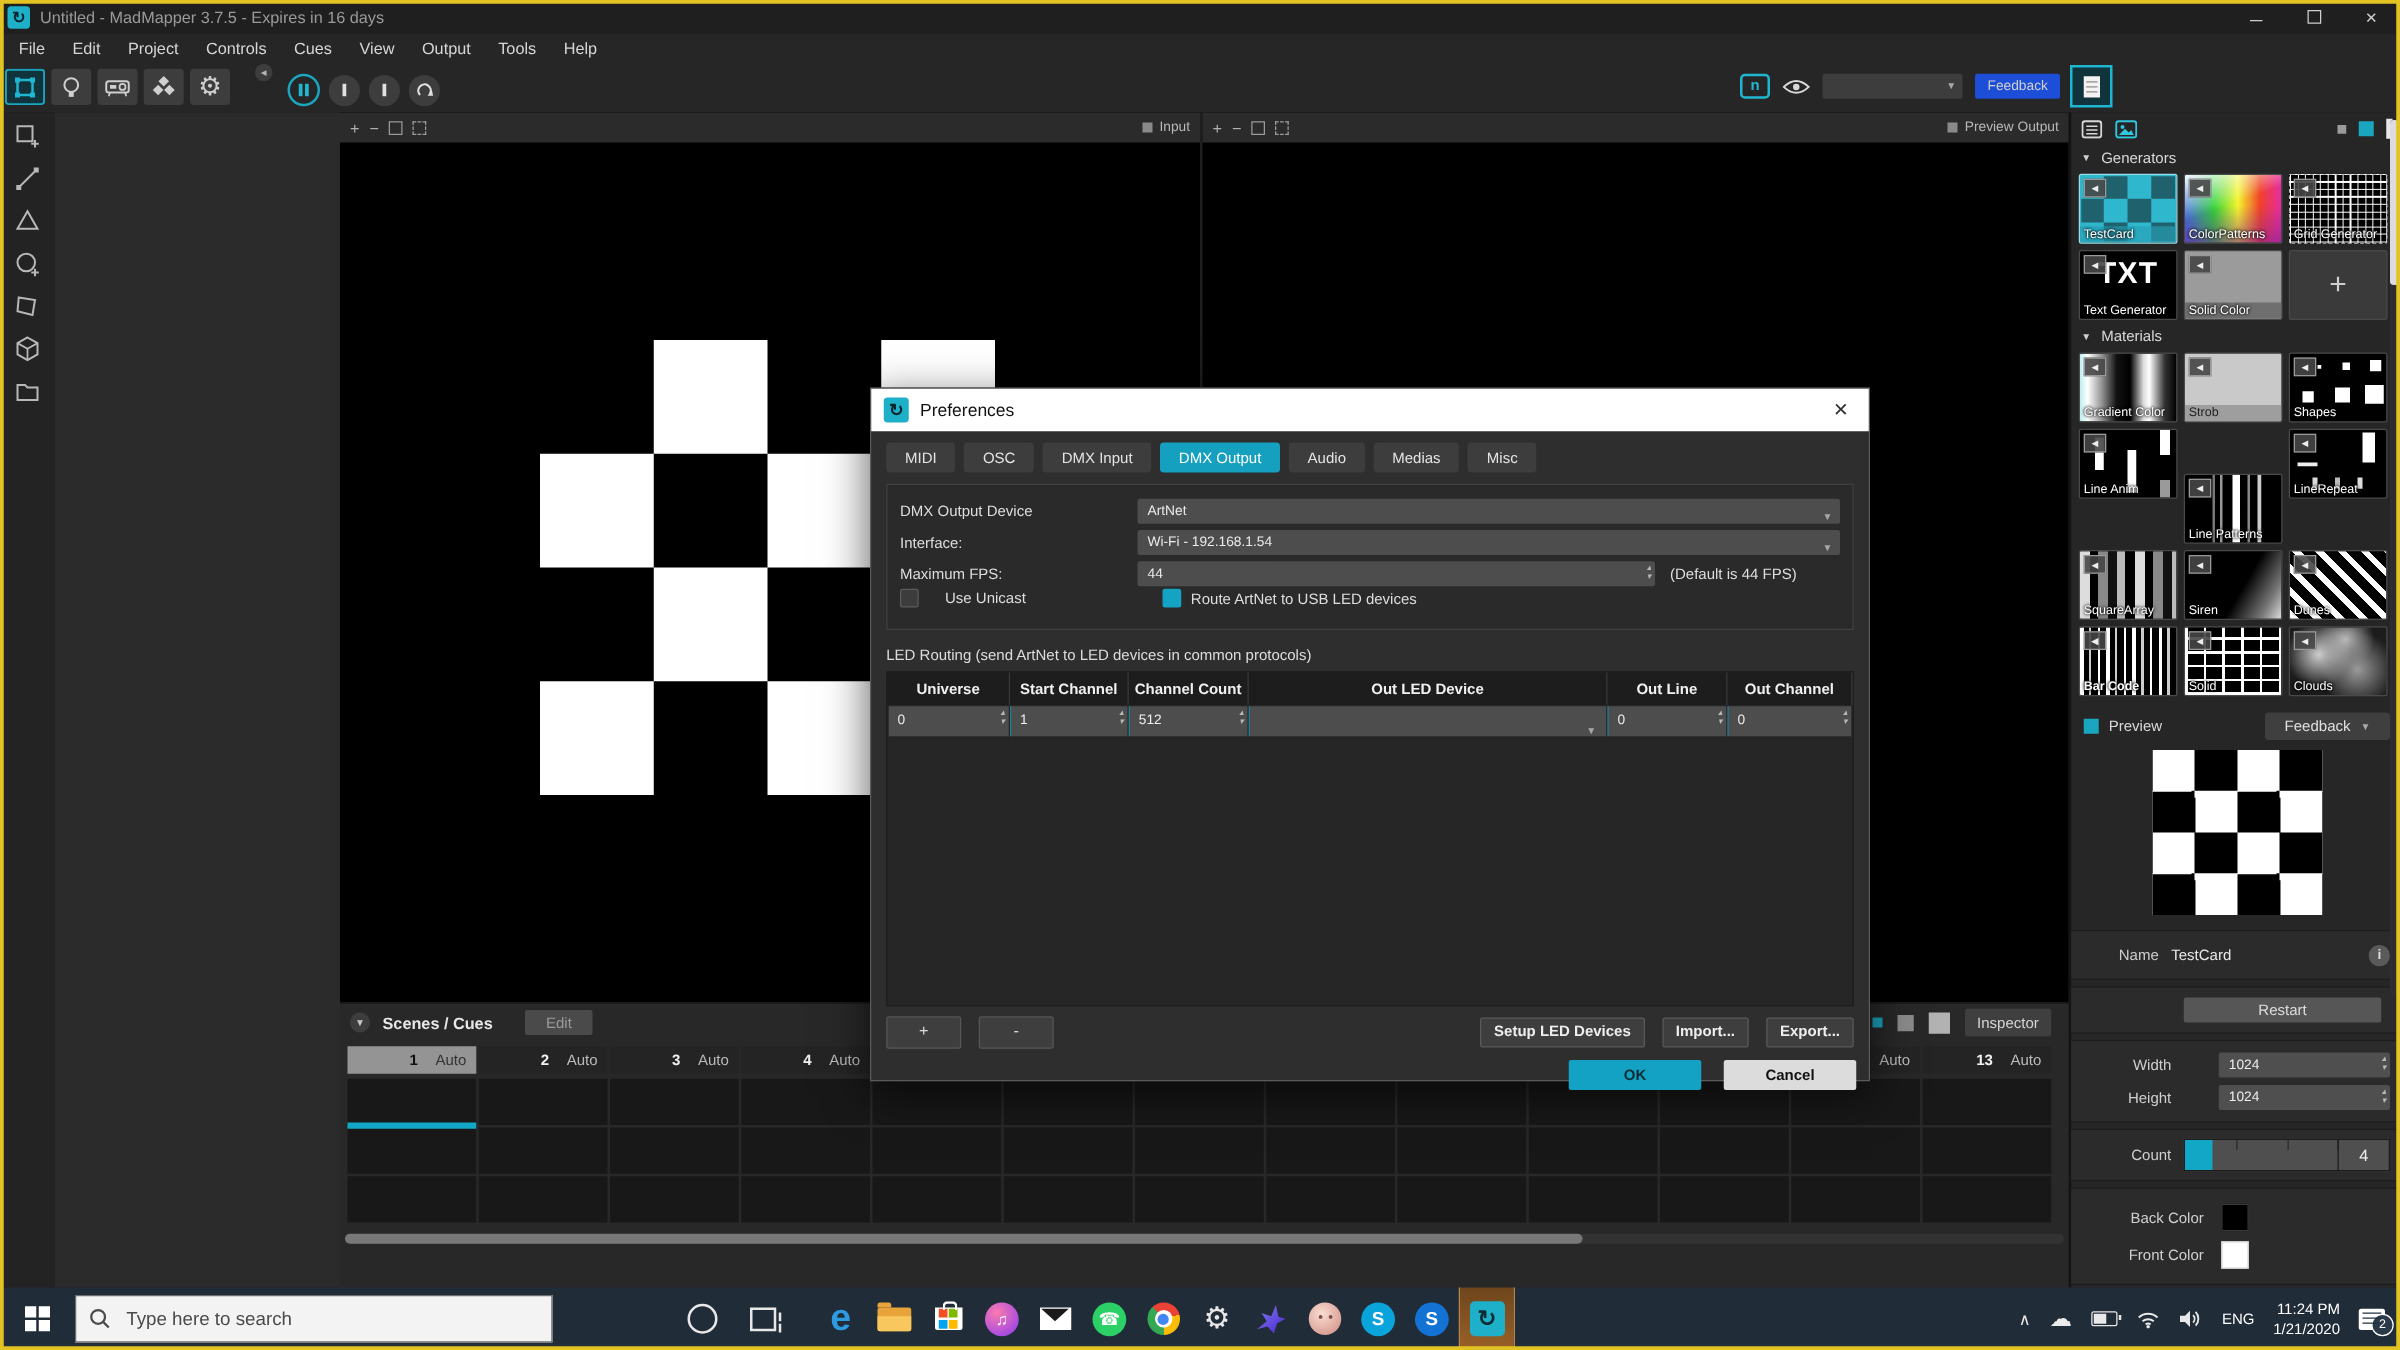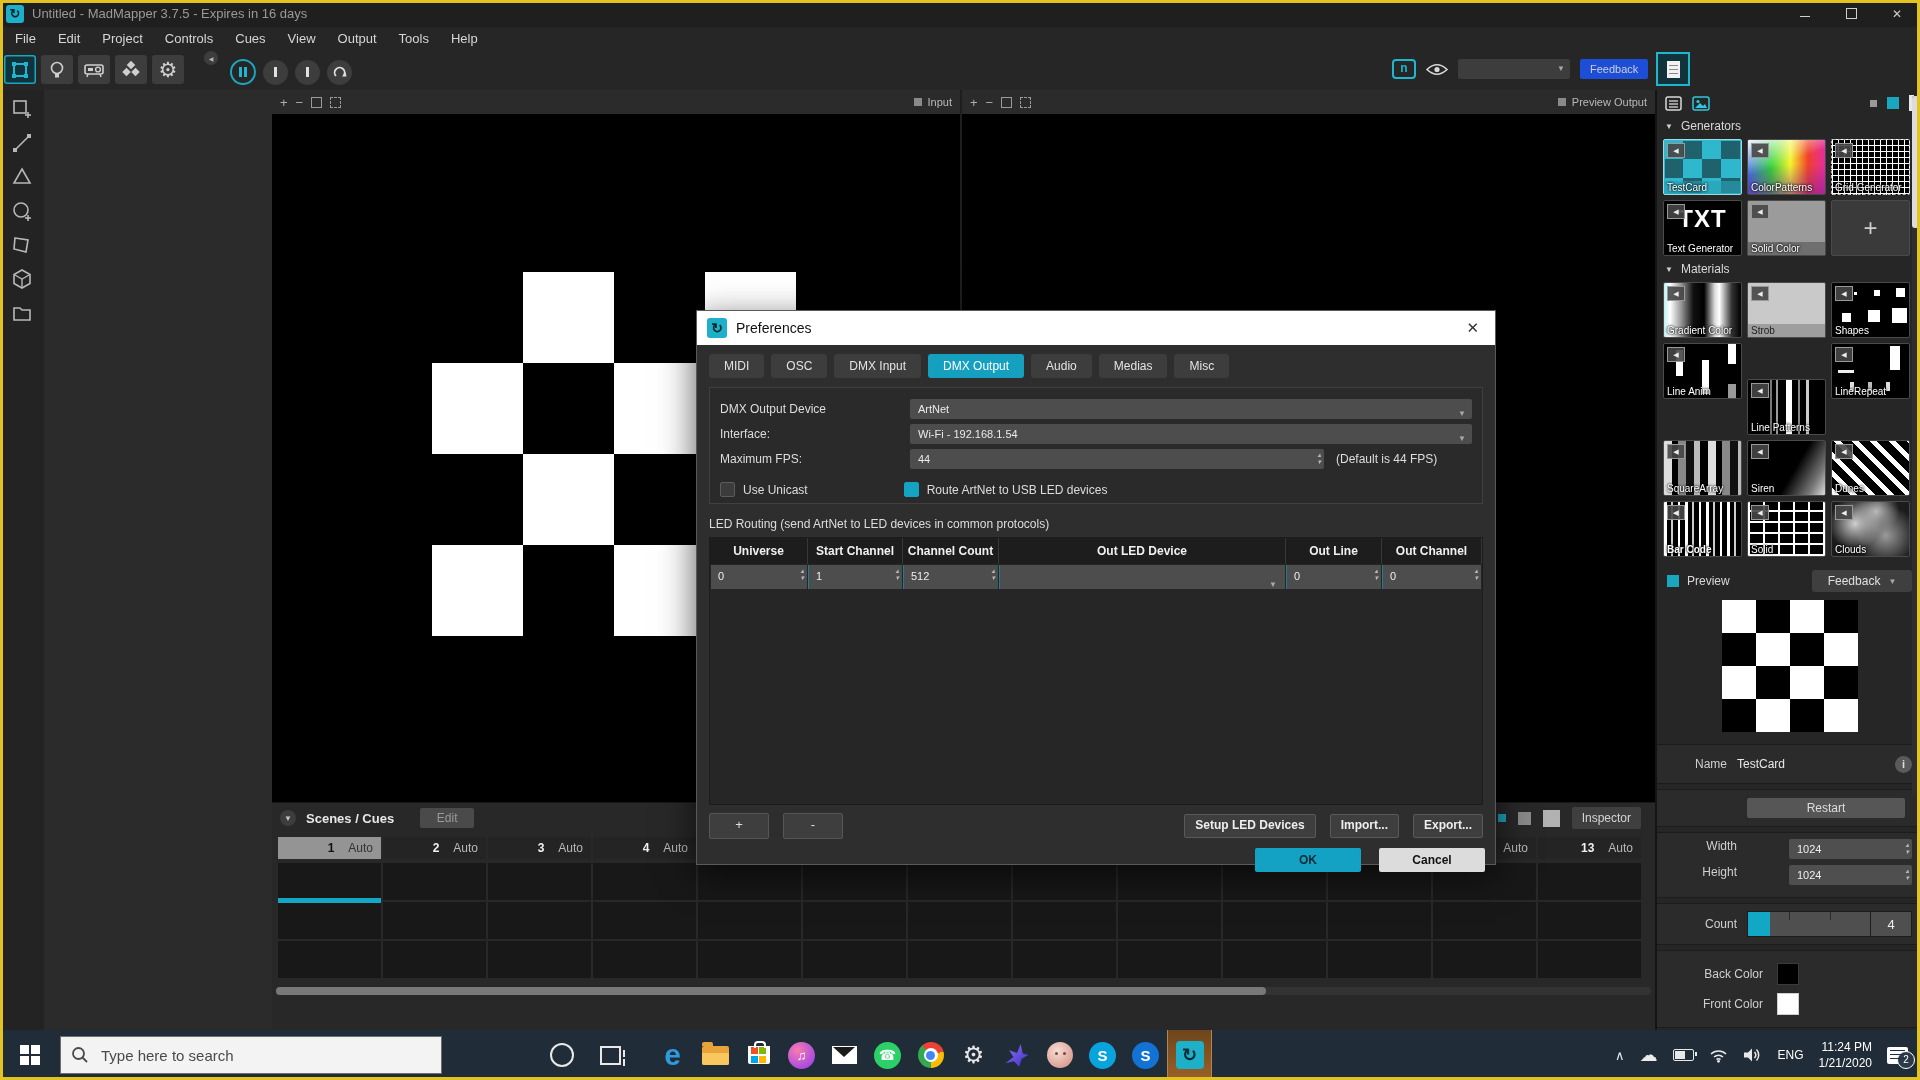--- a/index.html
+++ b/index.html
@@ -120,21 +120,21 @@
   .thumb-dd{margin-left:auto;width:100px;height:22px;background:#3f3f3f;border-radius:3px;color:#e0e0e0;font-size:12px;display:flex;align-items:center;justify-content:center;gap:8px;}
   .rp-thumb{display:block;margin:6px auto 0;width:136px;height:132px;background:conic-gradient(#000 0 25%,#fff 0 50%,#000 0 75%,#fff 0);background-size:68px 66px;}
   .rp-row{background:#2b2b2b;border-top:1px solid #1c1c1c;border-bottom:1px solid #1c1c1c;display:flex;align-items:center;padding:0 10px;}
   .rp-name-row{margin-top:12px;height:38px;gap:10px;}
   .rp-lbl-r{width:60px;text-align:right;color:#cfcfcf;font-size:12px;}
   .rp-name-val{color:#e8e8e8;font-size:12px;}
   .info-btn{margin-left:auto;width:17px;height:17px;border-radius:50%;background:#5a5a5a;color:#ddd;font-size:11px;font-weight:bold;display:flex;align-items:center;justify-content:center;}
   .rp-restart-row{margin-top:5px;height:36px;}
   .restart-btn{margin-left:80px;width:158px;height:20px;background:#565656;border-radius:2px;color:#ddd;font-size:12px;text-align:center;line-height:20px;}
   .rp-dims{margin-top:5px;background:#2b2b2b;border-top:1px solid #1c1c1c;border-bottom:1px solid #1c1c1c;padding:6px 10px;}
-  .dim-row{display:flex;gap:24px;height:26px;}
+  .dim-row{display:flex;align-items:center;gap:10px;height:26px;}
   .dim-lbl{width:70px;text-align:right;color:#cfcfcf;font-size:12px;}
   .dim-input{position:relative;flex:1;height:20px;background:#4f4f4f;border-radius:2px;color:#eee;font-size:11px;line-height:20px;padding-left:8px;margin-left:28px;}
   .spin{position:absolute;right:3px;top:2px;display:flex;flex-direction:column;line-height:7px;font-size:7px;color:#b9b9b9;text-align:center;}
   .rp-count-row{margin-top:5px;height:40px;gap:10px;}
   .count-lbl{width:70px;text-align:right;color:#cfcfcf;font-size:12px;}
   .count-slider{position:relative;flex:1;height:24px;background:#4f4f4f;border:1px solid #1c1c1c;display:flex;}
   .count-fill{width:22px;height:100%;background:#12a7c4;}
   .count-tick{position:absolute;top:0;width:1px;height:8px;background:#2a2a2a;}
   .count-val{position:absolute;right:0;top:0;width:40px;height:100%;border-left:1px solid #1c1c1c;color:#eee;font-size:13px;display:flex;align-items:center;justify-content:center;}
   .rp-colors{margin-top:5px;background:#2b2b2b;border-top:1px solid #1c1c1c;border-bottom:1px solid #1c1c1c;padding:8px 10px;}
@@ -153,21 +153,21 @@
   .dlg-tabs{display:flex;gap:7px;padding:9px 12px 4px;}
   .dlg-tab{height:24px;padding:0 15px;background:#3d3d3d;border-radius:3px;color:#e3e3e3;font-size:12px;line-height:24px;}
   .dlg-tab.active{background:#15a0c0;color:#fff;}
   .dlg-panel{margin:5px 12px 0;border:1px solid #404040;background:#2a2a2a;padding:8px 10px 6px;}
   .f-row{display:flex;align-items:center;height:25px;gap:0;}
   .f-label{width:190px;color:#ddd;font-size:12px;}
   .f-field{position:relative;flex:1;height:20px;background:#4d4d4d;border-radius:2px;color:#eaeaea;font-size:11px;line-height:20px;padding-left:8px;}
   .f-field .dd{position:absolute;right:6px;top:5px;}
   .f-field.narrow{flex:0 0 406px;}
   .fps-note{margin-left:12px;color:#ddd;font-size:12px;}
-  .cb-row{display:flex;align-items:flex-end;height:26px;}
+  .cb-row{display:flex;align-items:flex-start;height:26px;gap:13px;}
   .checkbox{width:13px;height:13px;border-radius:2px;background:#3c3c3c;border:1px solid #5c5c5c;margin-right:8px;}
   .checkbox.checked{background:#14a3c2;border-color:#14a3c2;}
   .cb-label{color:#ddd;font-size:12px;}
   .cb-group2{margin-left:96px;display:flex;align-items:center;}
   .dlg-led-label{margin:13px 12px 6px;color:#ddd;font-size:12px;}
   .dlg-table{margin:0 12px;border:1px solid #1c1c1c;height:266px;background:#262626;}
   .dlg-thead{display:grid;grid-template-columns:98px 95px 96px 1fr 96px 100px;height:26px;background:#1d1d1d;}
   .th{color:#f0f0f0;font-weight:bold;font-size:12px;display:flex;align-items:center;justify-content:center;border-right:1px solid #383838;}
   .dlg-trow{display:grid;grid-template-columns:98px 95px 96px 1fr 96px 100px;height:25px;}
   .td{position:relative;margin:1px 1px 0 0;background:#4d4d4d;color:#eee;font-size:11px;line-height:23px;padding-left:7px;border-left:1px solid #1d7e95;}

